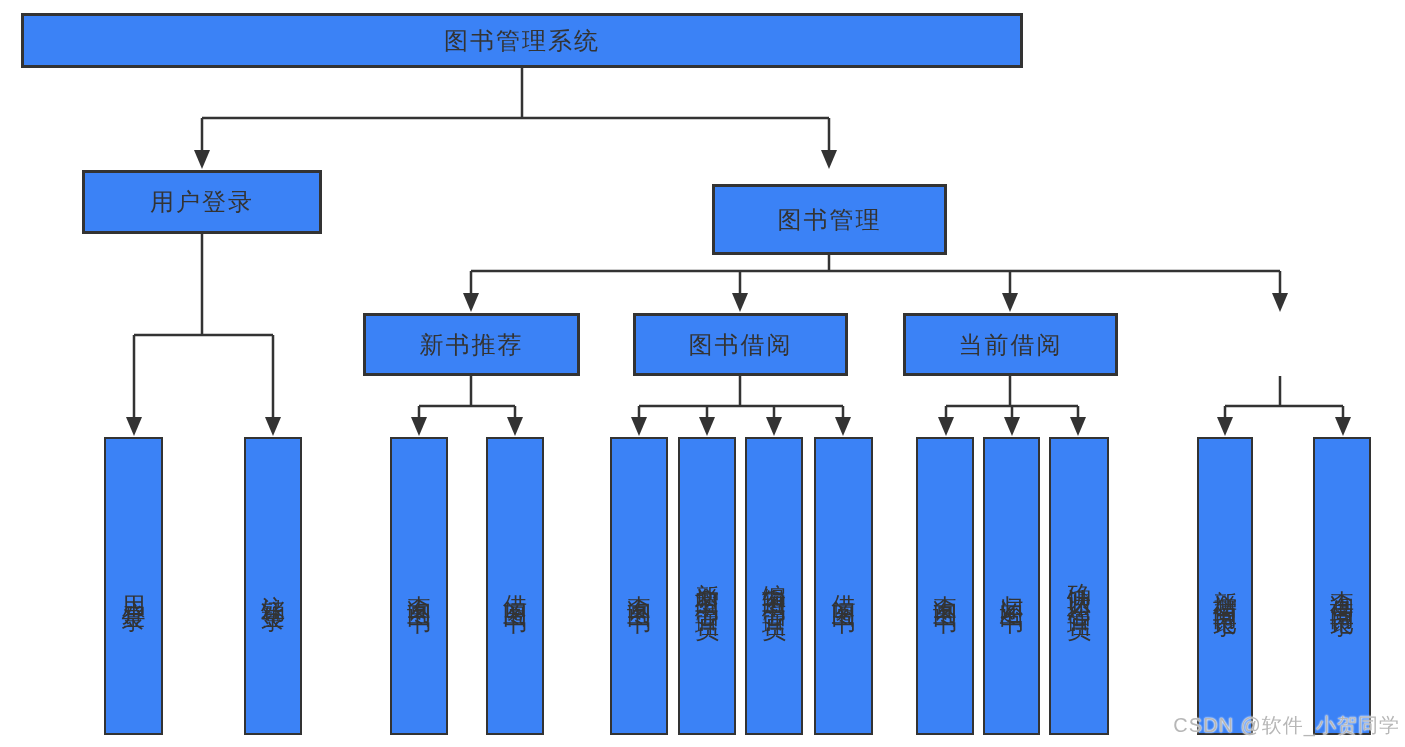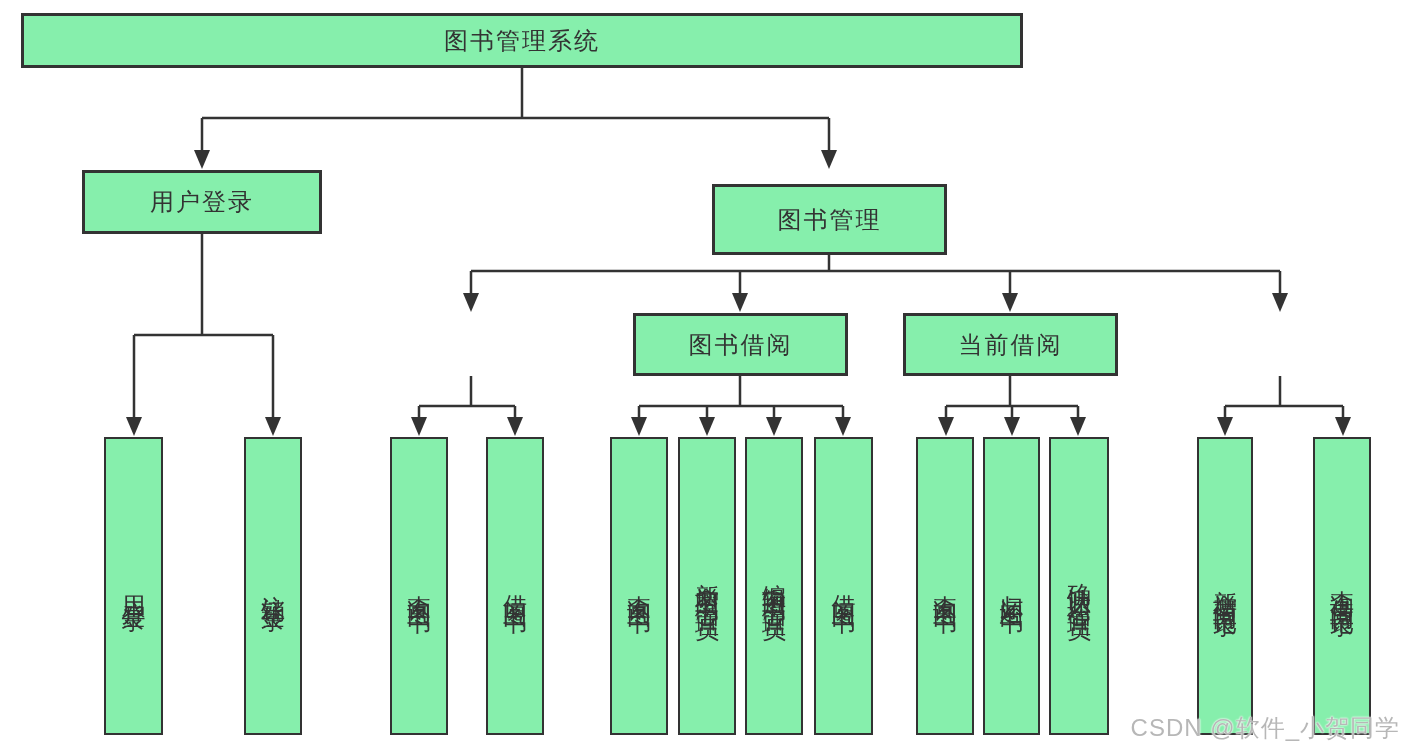--- a/index.html
+++ b/index.html
@@ -19,42 +19,42 @@
     position: absolute;
     left: 0;
     top: 0;
     width: 1405px;
     height: 747px;
     z-index: 0;
   }
   .box {
     position: absolute;
     box-sizing: border-box;
-    background: #86efac;
+    background: #3b82f6;
     border: 3px solid #333333;
     color: #333333;
     display: flex;
     align-items: center;
     justify-content: center;
     font-size: 24px;
     letter-spacing: 2px;
     z-index: 1;
     white-space: nowrap;
   }
   .box.v {
     writing-mode: vertical-rl;
     letter-spacing: 5px;
     border-width: 2.5px;
     white-space: normal;
   }
   .watermark {
     position: absolute;
     right: 5px;
     top: 712px;
-    font-size: 24px;
+    font-size: 20px;
     letter-spacing: 1px;
     color: #b7b7b7;
     z-index: 5;
     text-shadow: 0 0 2px #ffffff, 0 0 2px #ffffff;
   }
 </style>
 </head>
 <body>
 
 <div class="stage">
@@ -89,20 +89,21 @@
       <polygon points="1217,417 1233,417 1225,436"></polygon>
       <polygon points="1335,417 1351,417 1343,436"></polygon>
     </g>
   </svg>
 
   <div class="box" style="left:21px;top:13px;width:1002px;height:55px">图书管理系统</div>
 
   <div class="box" style="left:82px;top:170px;width:240px;height:64px">用户登录</div>
   <div class="box" style="left:712px;top:184px;width:235px;height:71px">图书管理</div>
 
+  <div class="box" style="left:363px;top:313px;width:217px;height:63px">新书推荐</div>
   <div class="box" style="left:903px;top:313px;width:215px;height:63px">当前借阅</div>
   <div class="box" style="left:633px;top:313px;width:215px;height:63px">图书借阅</div>
 
   <div class="box v" style="left:104px;top:437px;width:59px;height:298px">用户登录</div>
   <div class="box v" style="left:244px;top:437px;width:58px;height:298px">注销登录</div>
 
   <div class="box v" style="left:390px;top:437px;width:58px;height:298px">查询图书</div>
   <div class="box v" style="left:486px;top:437px;width:58px;height:298px">借阅图书</div>
 
   <div class="box v" style="left:610px;top:437px;width:58px;height:298px">查询图书</div>

